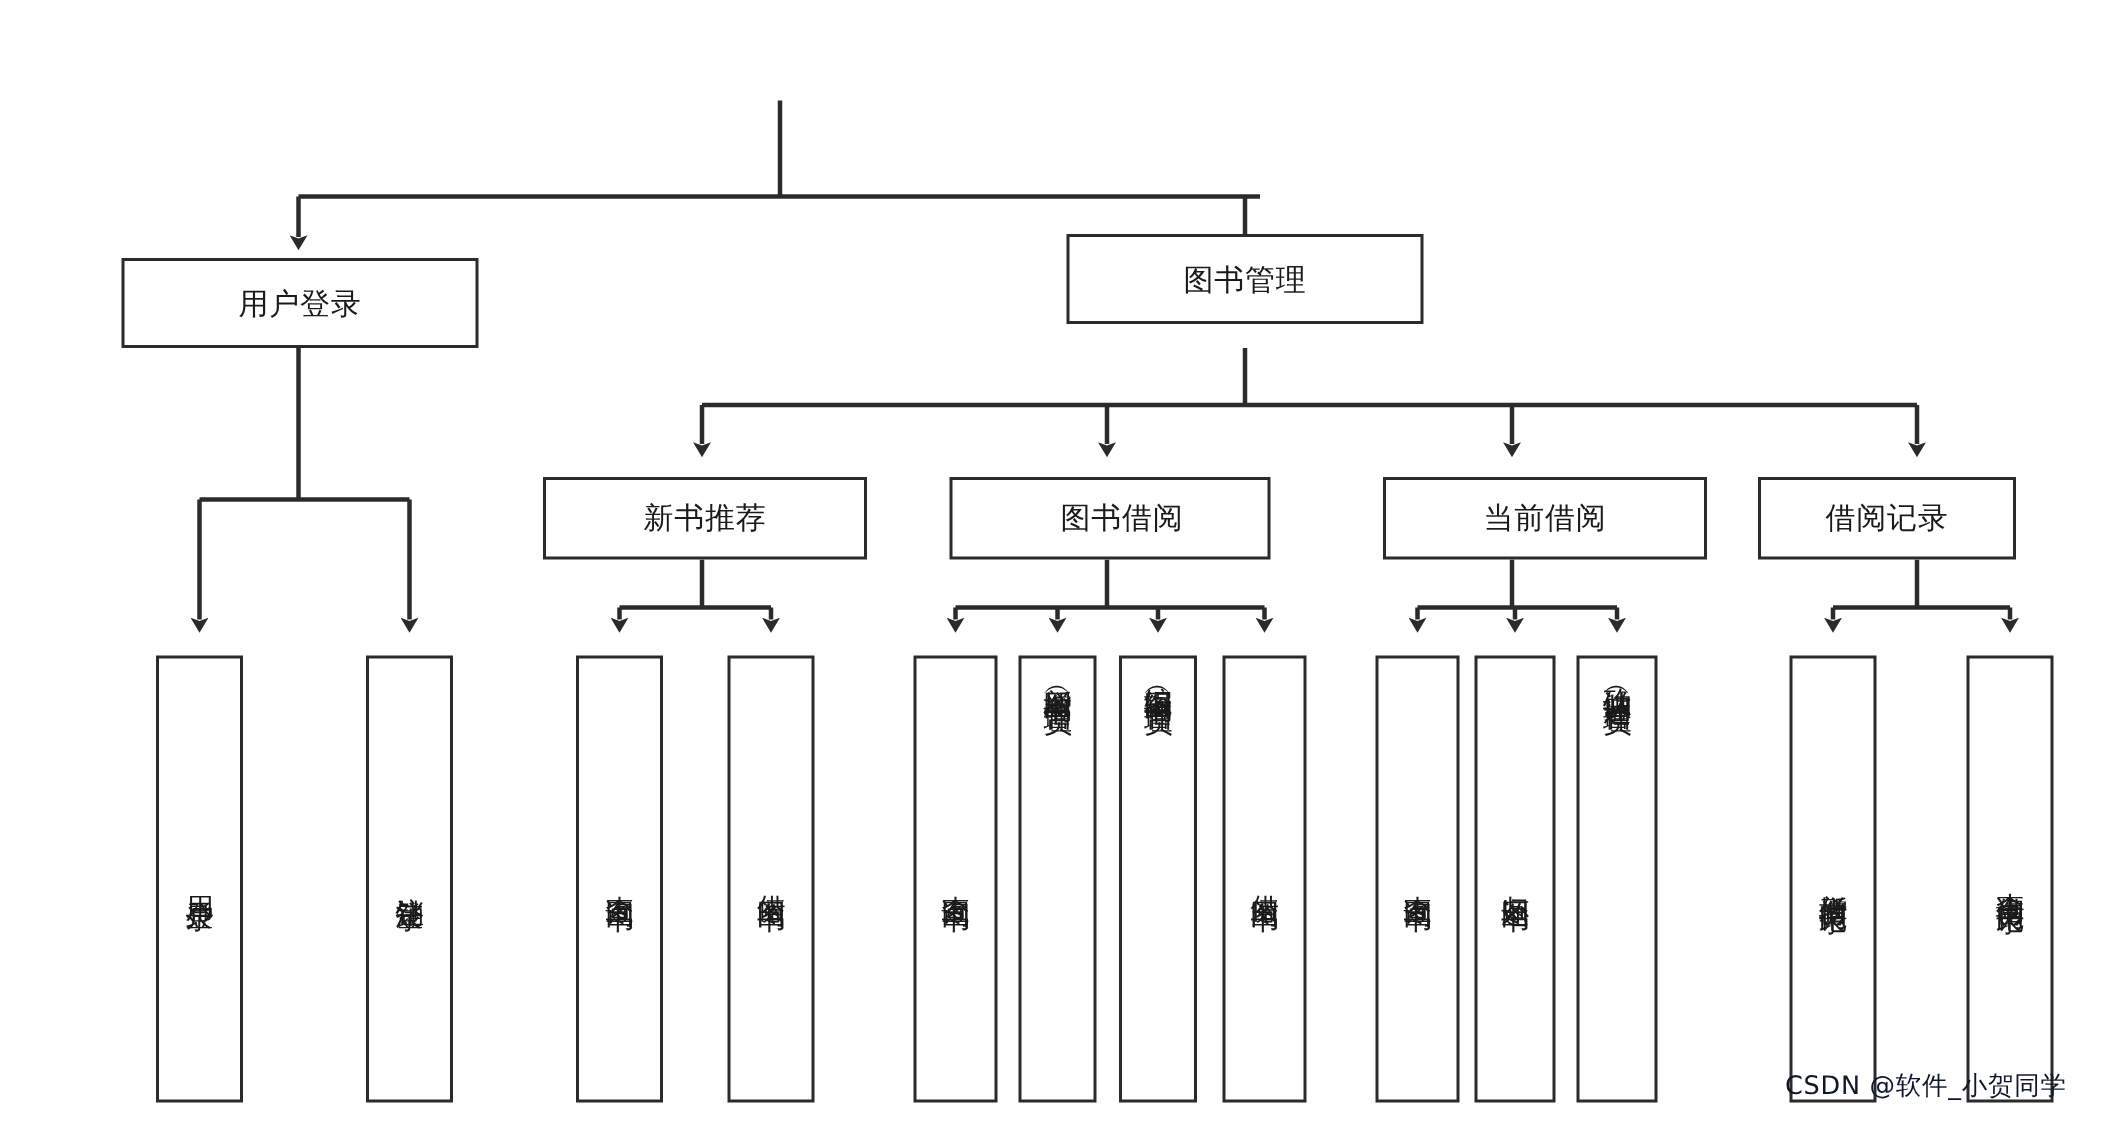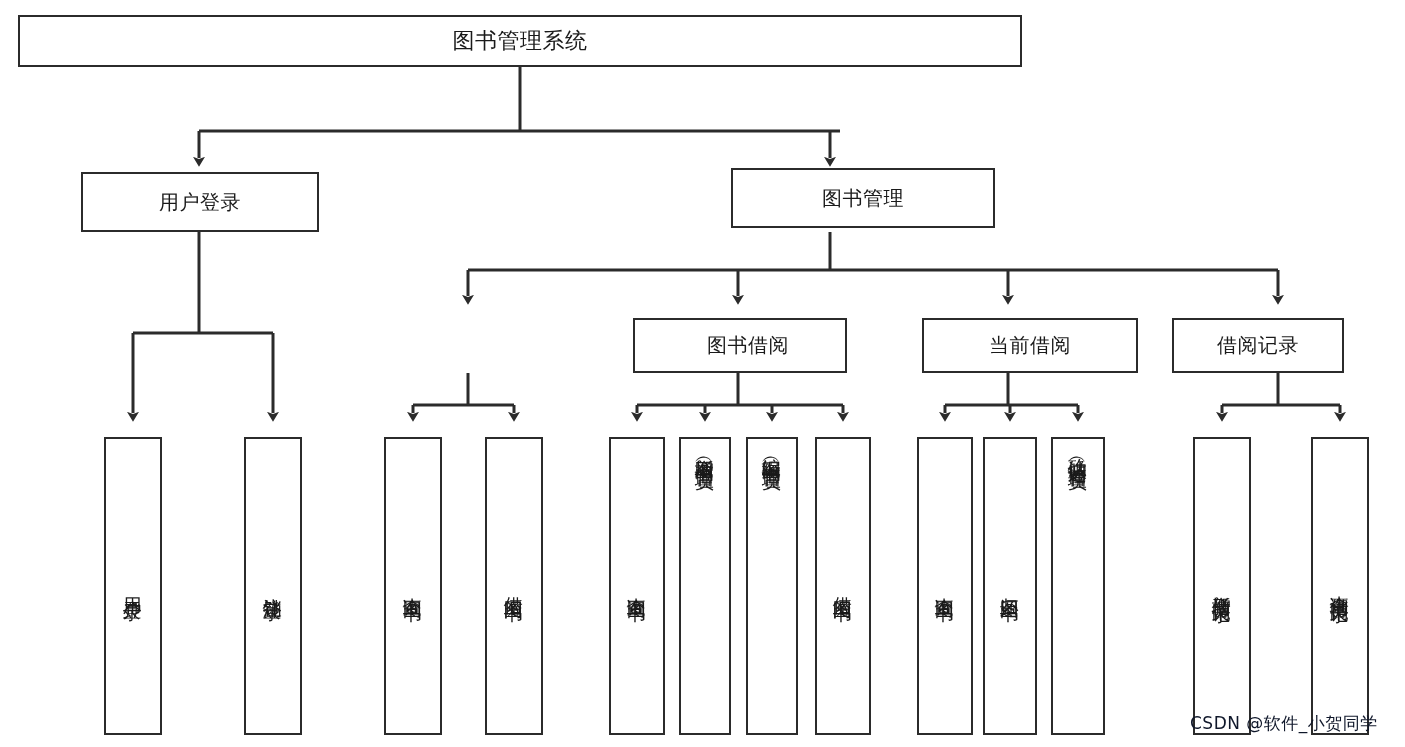--- a/index.html
+++ b/index.html
@@ -121,31 +121,31 @@
       <path d="M1010,405 L1010,413" marker-end="url(#arrow)"></path>
       <path d="M1078,405 L1078,413" marker-end="url(#arrow)"></path>
 
       <path d="M1278,373 L1278,405"></path>
       <path d="M1222,405 L1340,405"></path>
       <path d="M1222,405 L1222,413" marker-end="url(#arrow)"></path>
       <path d="M1340,405 L1340,413" marker-end="url(#arrow)"></path>
     </g>
   </svg>
 
-  <div class="node tier-root" style="left:18px; top:15px; width:1004px; height:52px;">
-    <span class="node-label">图书管理系统</span>
-  </div>
 
   <div class="node tier-2" style="left:81px; top:172px; width:238px; height:60px;">
     <span class="node-label">用户登录</span>
   </div>
-  <div class="node tier-2" style="left:711px; top:168px; width:264px; height:60px;margin-left:20px;">
+  <div class="node tier-2" style="left:711px; top:156px; width:238px; height:60px;">
     <span class="node-label">图书管理</span>
   </div>
 
+  <div class="node tier-3" style="left:362px; top:318px; width:216px; height:55px;">
+    <span class="node-label">新书推荐</span>
+  </div>
   <div class="node tier-3" style="left:633px; top:318px; width:214px; height:55px;padding-left:16px;">
     <span class="node-label">图书借阅</span>
   </div>
   <div class="node tier-3" style="left:902px; top:318px; width:216px; height:55px;margin-left:20px;">
     <span class="node-label">当前借阅</span>
   </div>
   <div class="node tier-3" style="left:1172px; top:318px; width:172px; height:55px;">
     <span class="node-label">借阅记录</span>
   </div>
 

